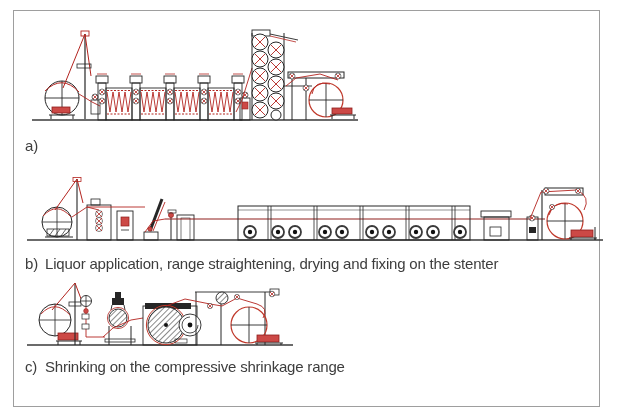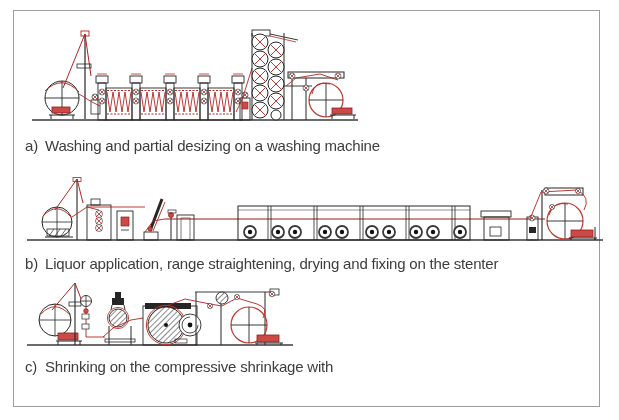--- a/index.html
+++ b/index.html
@@ -183,21 +183,20 @@
         <line x1="300" y1="87" x2="326" y2="87" stroke="#262626"></line>
         <line x1="302" y1="87" x2="302" y2="91" stroke="#262626"></line>
         <line x1="324" y1="87" x2="324" y2="91" stroke="#262626"></line>
       </g>
     </svg>
   </div>
 
   <div class="caption" style="left:25px;top:134px;">
     <span class="cap-label">a)</span>
     <span class="cap-text">
-      <div>Washing and partial desizing on a washing machine</div>
     </span>
   </div>
 
   <div class="diagram" style="left:25px;top:177px;">
     <svg width="580" height="66" viewBox="0 0 580 66">
       <line x1="2" y1="63" x2="578" y2="63" stroke="#3a3a3a" stroke-width="1.6"></line>
 
       <g fill="none">
         <circle cx="32" cy="45" r="15" stroke="#262626"></circle>
         <line x1="17" y1="45" x2="47" y2="45" stroke="#262626" stroke-width="0.8"></line>
@@ -423,16 +422,16 @@
         <line x1="230" y1="61" x2="258" y2="61" stroke="#262626"></line>
         <line x1="232" y1="61" x2="232" y2="63" stroke="#262626"></line>
         <line x1="256" y1="61" x2="256" y2="63" stroke="#262626"></line>
       </g>
     </svg>
   </div>
 
   <div class="caption" style="left:25px;top:355px;">
     <span class="cap-label">c)</span>
     <span class="cap-text">
-      <div>Shrinking on the compressive shrinkage with</div>
+      <div>Shrinking on the compressive shrinkage range</div>
     </span>
   </div>
 </div>
 
 </body></html>

